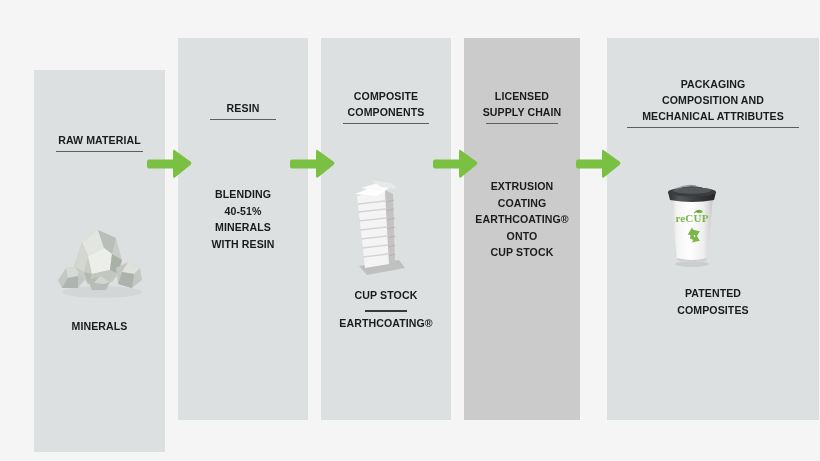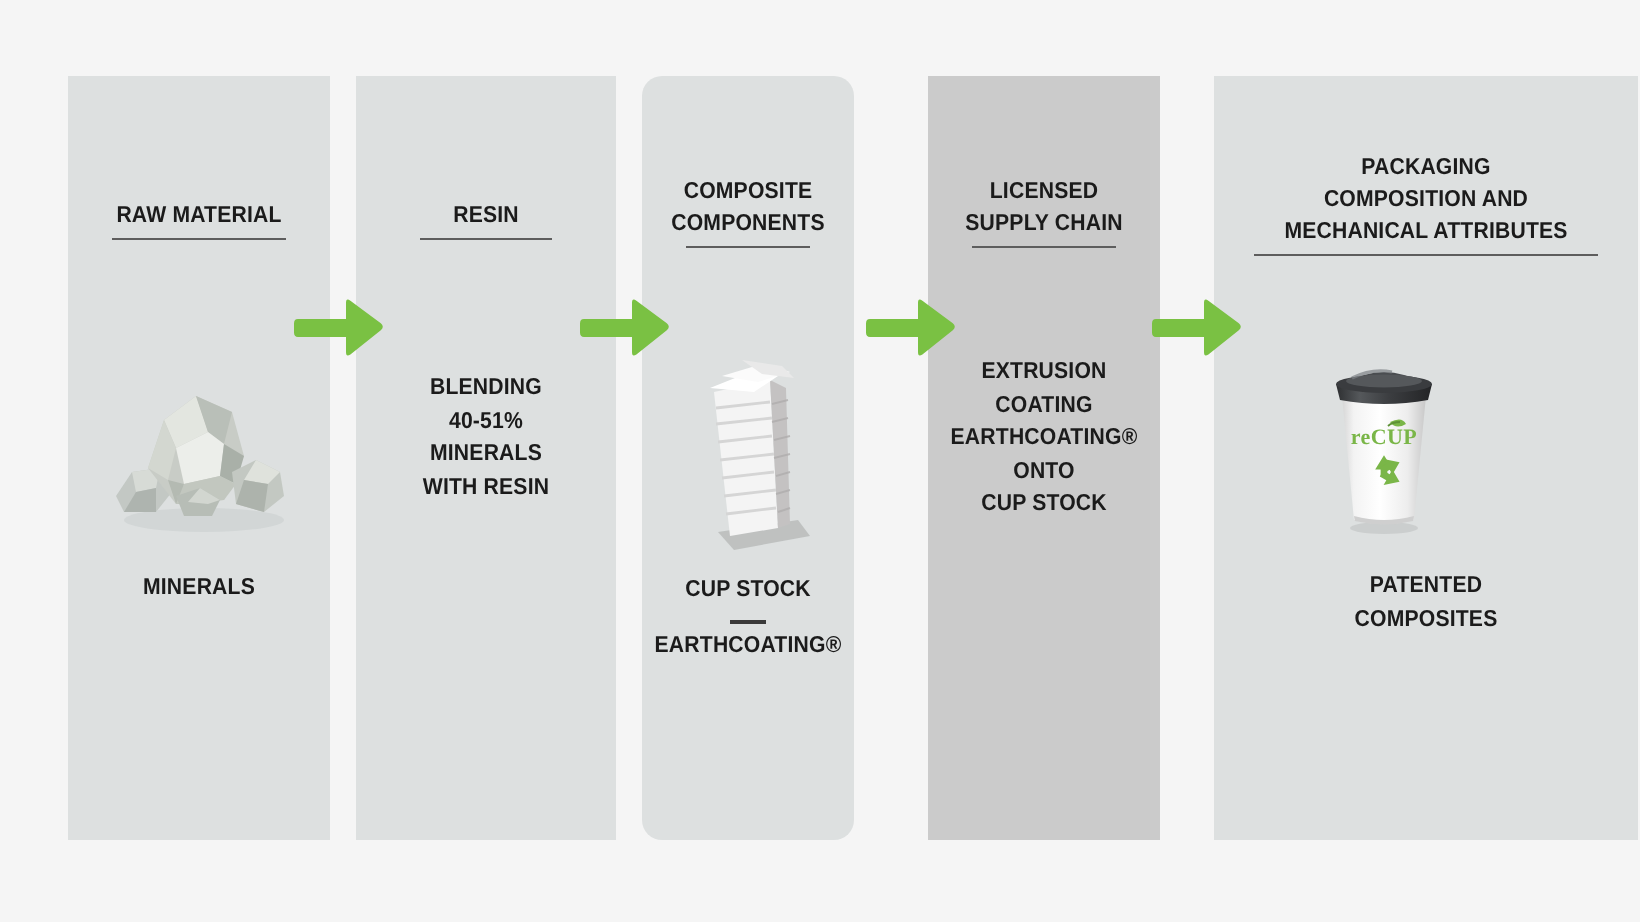--- a/index.html
+++ b/index.html
@@ -27,23 +27,23 @@
     position: absolute;
     top: 38px;
     height: 382px;
     background: #dde0e0;
     box-sizing: border-box;
   }
   .column.highlight {
     background: #cbcbcb;
   }
 
-  .col-1 { left: 34px;  width: 131px; }
+  .col-1 { left: 34px;  width: 131px; margin-top: 32px; }
   .col-2 { left: 178px; width: 130px; padding-left: 32px; }
-  .col-3 { left: 321px; width: 106px; border-radius: 10px; }
+  .col-3 { left: 321px; width: 130px; }
   .col-4 { left: 464px; width: 116px; }
   .col-5 { left: 607px; width: 212px; }
 
   .col-header {
     position: absolute;
     left: 0;
     right: 0;
     text-align: center;
     font-weight: bold;
     font-size: 11.5px;

